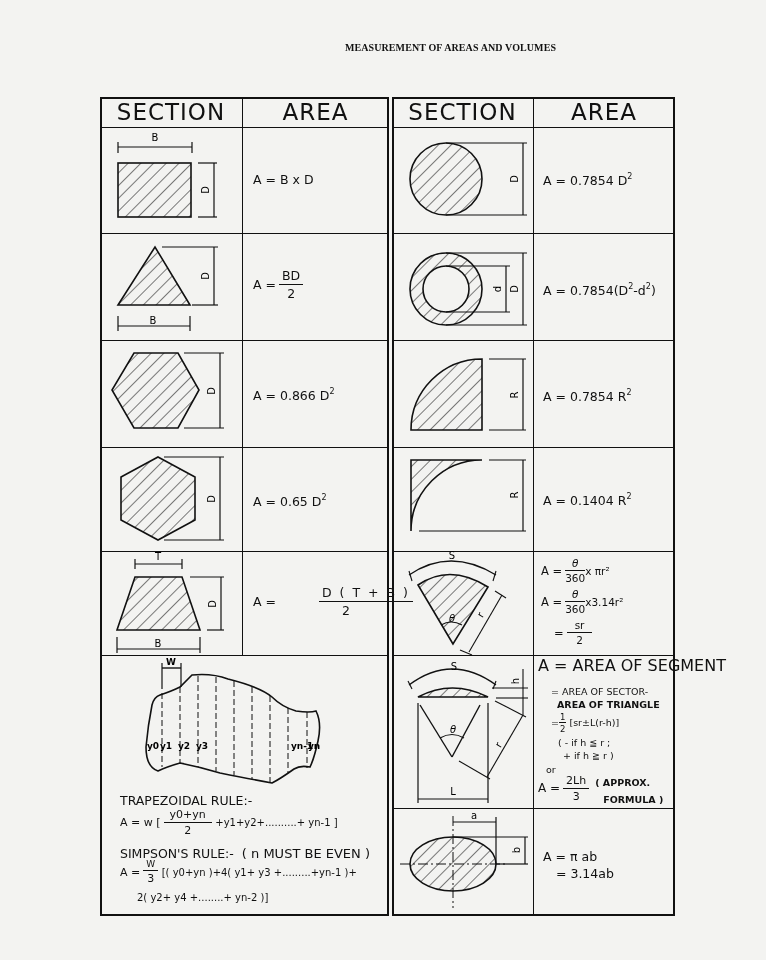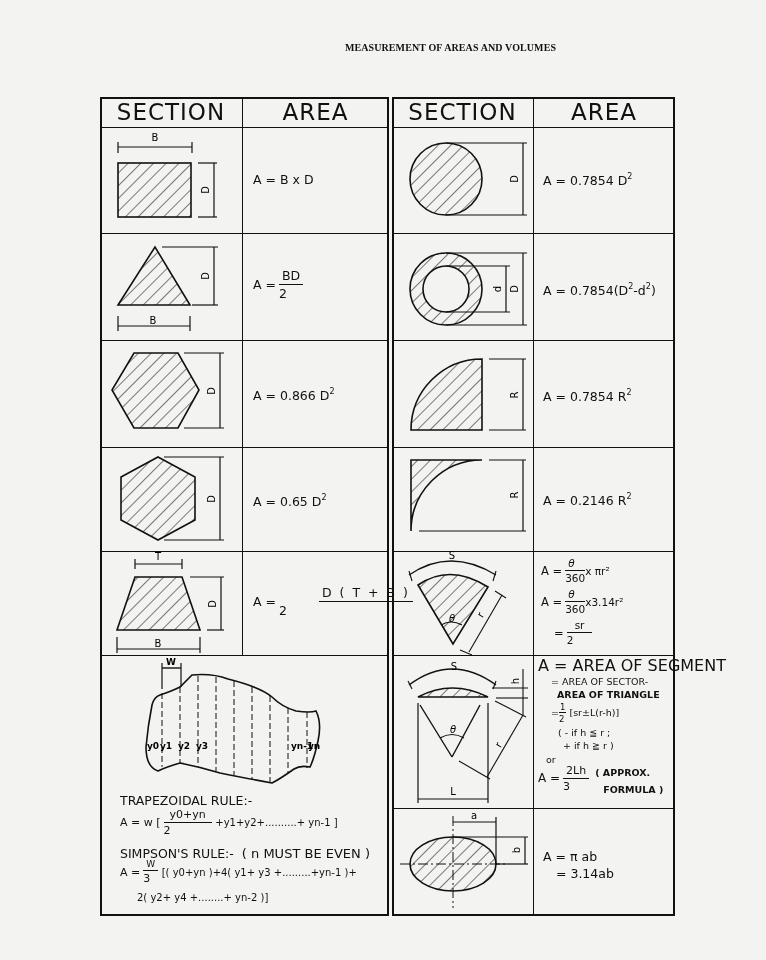--- a/index.html
+++ b/index.html
@@ -10,21 +10,21 @@
   .title {
     position: absolute; left: 0; width: 766px; top: 42px; text-align: center;
     padding-left: 135px; box-sizing: border-box;
     font-family: "Liberation Serif", serif; font-weight: bold; font-size: 10px; letter-spacing: 0.1px;
   }
   .tbl { position: absolute; border: 2px solid #111; box-sizing: border-box; }
   .hline { position: absolute; height: 0; border-top: 1.6px solid #111; }
   .vline { position: absolute; width: 0; border-left: 1.6px solid #111; }
   .hdr { position: absolute; text-align: center; font-size: 23px; letter-spacing: 1px; line-height: 30px; font-weight: normal; }
   .formula { position: absolute; font-size: 12.5px; white-space: nowrap; }
-  .frac { display: inline-block; vertical-align: middle; margin-left: 3px; }
+  .frac { display: inline-block; vertical-align: middle; text-align: center; margin-left: 3px; }
   .frac .num { display: block; border-bottom: 1.3px solid #111; padding: 0 3px 1px; }
   .frac .den { display: block; padding-top: 1px; }
   sup { font-size: 8px; vertical-align: 6px; }
   svg { position: absolute; overflow: visible; }
   svg text { font-family: "DejaVu Sans", sans-serif; }
 </style>
 </head>
 <body>
 
 <div class="title">MEASUREMENT OF AREAS AND VOLUMES</div>
@@ -220,21 +220,21 @@
 
 <svg style="left:392px; top:447px;" width="141" height="104">
   <path d="M 19,13 L 90,13 A 71,71 0 0 0 19,84 Z" fill="url(#hatch)" stroke="#111" stroke-width="1.6"></path>
   <line x1="97" y1="13" x2="134" y2="13" stroke="#111" stroke-width="1.2"></line>
   <line x1="27" y1="84" x2="134" y2="84" stroke="#111" stroke-width="1.2"></line>
   <line x1="131" y1="13" x2="131" y2="84" stroke="#111" stroke-width="1.2"></line>
   <text x="123" y="51" font-size="10" text-anchor="middle" transform="rotate(-90 123 48)">R</text>
 </svg>
 <div class="formula" style="left:543px; top:492px;">
   <span>A =</span>
-  <span>0.2146 R</span><sup>2</sup>
+  <span>0.1404 R</span><sup>2</sup>
 </div>
 
 <svg style="left:392px; top:551px;" width="141" height="104">
   <path d="M 17,24 Q 58,-4 104,24" fill="none" stroke="#111" stroke-width="1.3"></path>
   <line x1="17" y1="20" x2="20" y2="30" stroke="#111" stroke-width="1.1"></line>
   <line x1="104" y1="20" x2="101" y2="30" stroke="#111" stroke-width="1.1"></line>
   <text x="60" y="8" font-size="10" text-anchor="middle">S</text>
   <path d="M 61,93 L 26,34 Q 58,12 96,36 Z" fill="url(#hatch)" stroke="#111" stroke-width="1.6"></path>
   <path d="M 49,74 Q 59,68 70,74" fill="none" stroke="#111" stroke-width="1.1"></path>
   <text x="60" y="71" font-size="10" font-style="italic" text-anchor="middle">θ</text>
@@ -271,21 +271,21 @@
   <line x1="96" y1="48" x2="96" y2="148" stroke="#111" stroke-width="1.2"></line>
   <line x1="26" y1="144" x2="96" y2="144" stroke="#111" stroke-width="1.2"></line>
   <text x="61" y="140" font-size="10" text-anchor="middle">L</text>
   <line x1="103" y1="46" x2="134" y2="62" stroke="#111" stroke-width="1.1"></line>
   <line x1="67" y1="106" x2="98" y2="124" stroke="#111" stroke-width="1.1"></line>
   <line x1="131" y1="60" x2="95" y2="122" stroke="#111" stroke-width="1.1"></line>
   <text x="107" y="93" font-size="10" text-anchor="middle" transform="rotate(-60 107 90)">r</text>
 </svg>
 <div style="position:absolute; left:538px; top:659px; font-size:9.5px; line-height:13.5px; white-space:nowrap;">
   <div><span style="font-size:16px;">A = AREA OF SEGMENT</span></div>
-  <div style="padding-left:13px;">= AREA OF SECTOR-</div>
+  <div style="padding-left:13px;margin-top:10px;">= AREA OF SECTOR-</div>
   <div style="padding-left:19px;font-weight:bold;">AREA OF TRIANGLE</div>
   <div style="padding-left:13px;">
     <span style="vertical-align:middle">=</span><span class="frac" style="font-size:8.5px; line-height:10px; margin-left:0;"><span class="num" style="padding:0 1px;">1</span><span class="den">2</span></span>
     <span style="vertical-align:middle">[sr±L(r-h)]</span>
   </div>
   <div style="padding-left:20px; margin-top:2px;">( - if h ≦ r ;</div>
   <div style="padding-left:25px;">+ if h ≧ r )</div>
   <div style="padding-left:8px;">or</div>
   <div style="margin-top:-2px;">
     <span style="vertical-align:middle; font-size:12px;">A =</span><span class="frac" style="font-size:11px; line-height:13px;"><span class="num">2Lh</span><span class="den">3</span></span>

